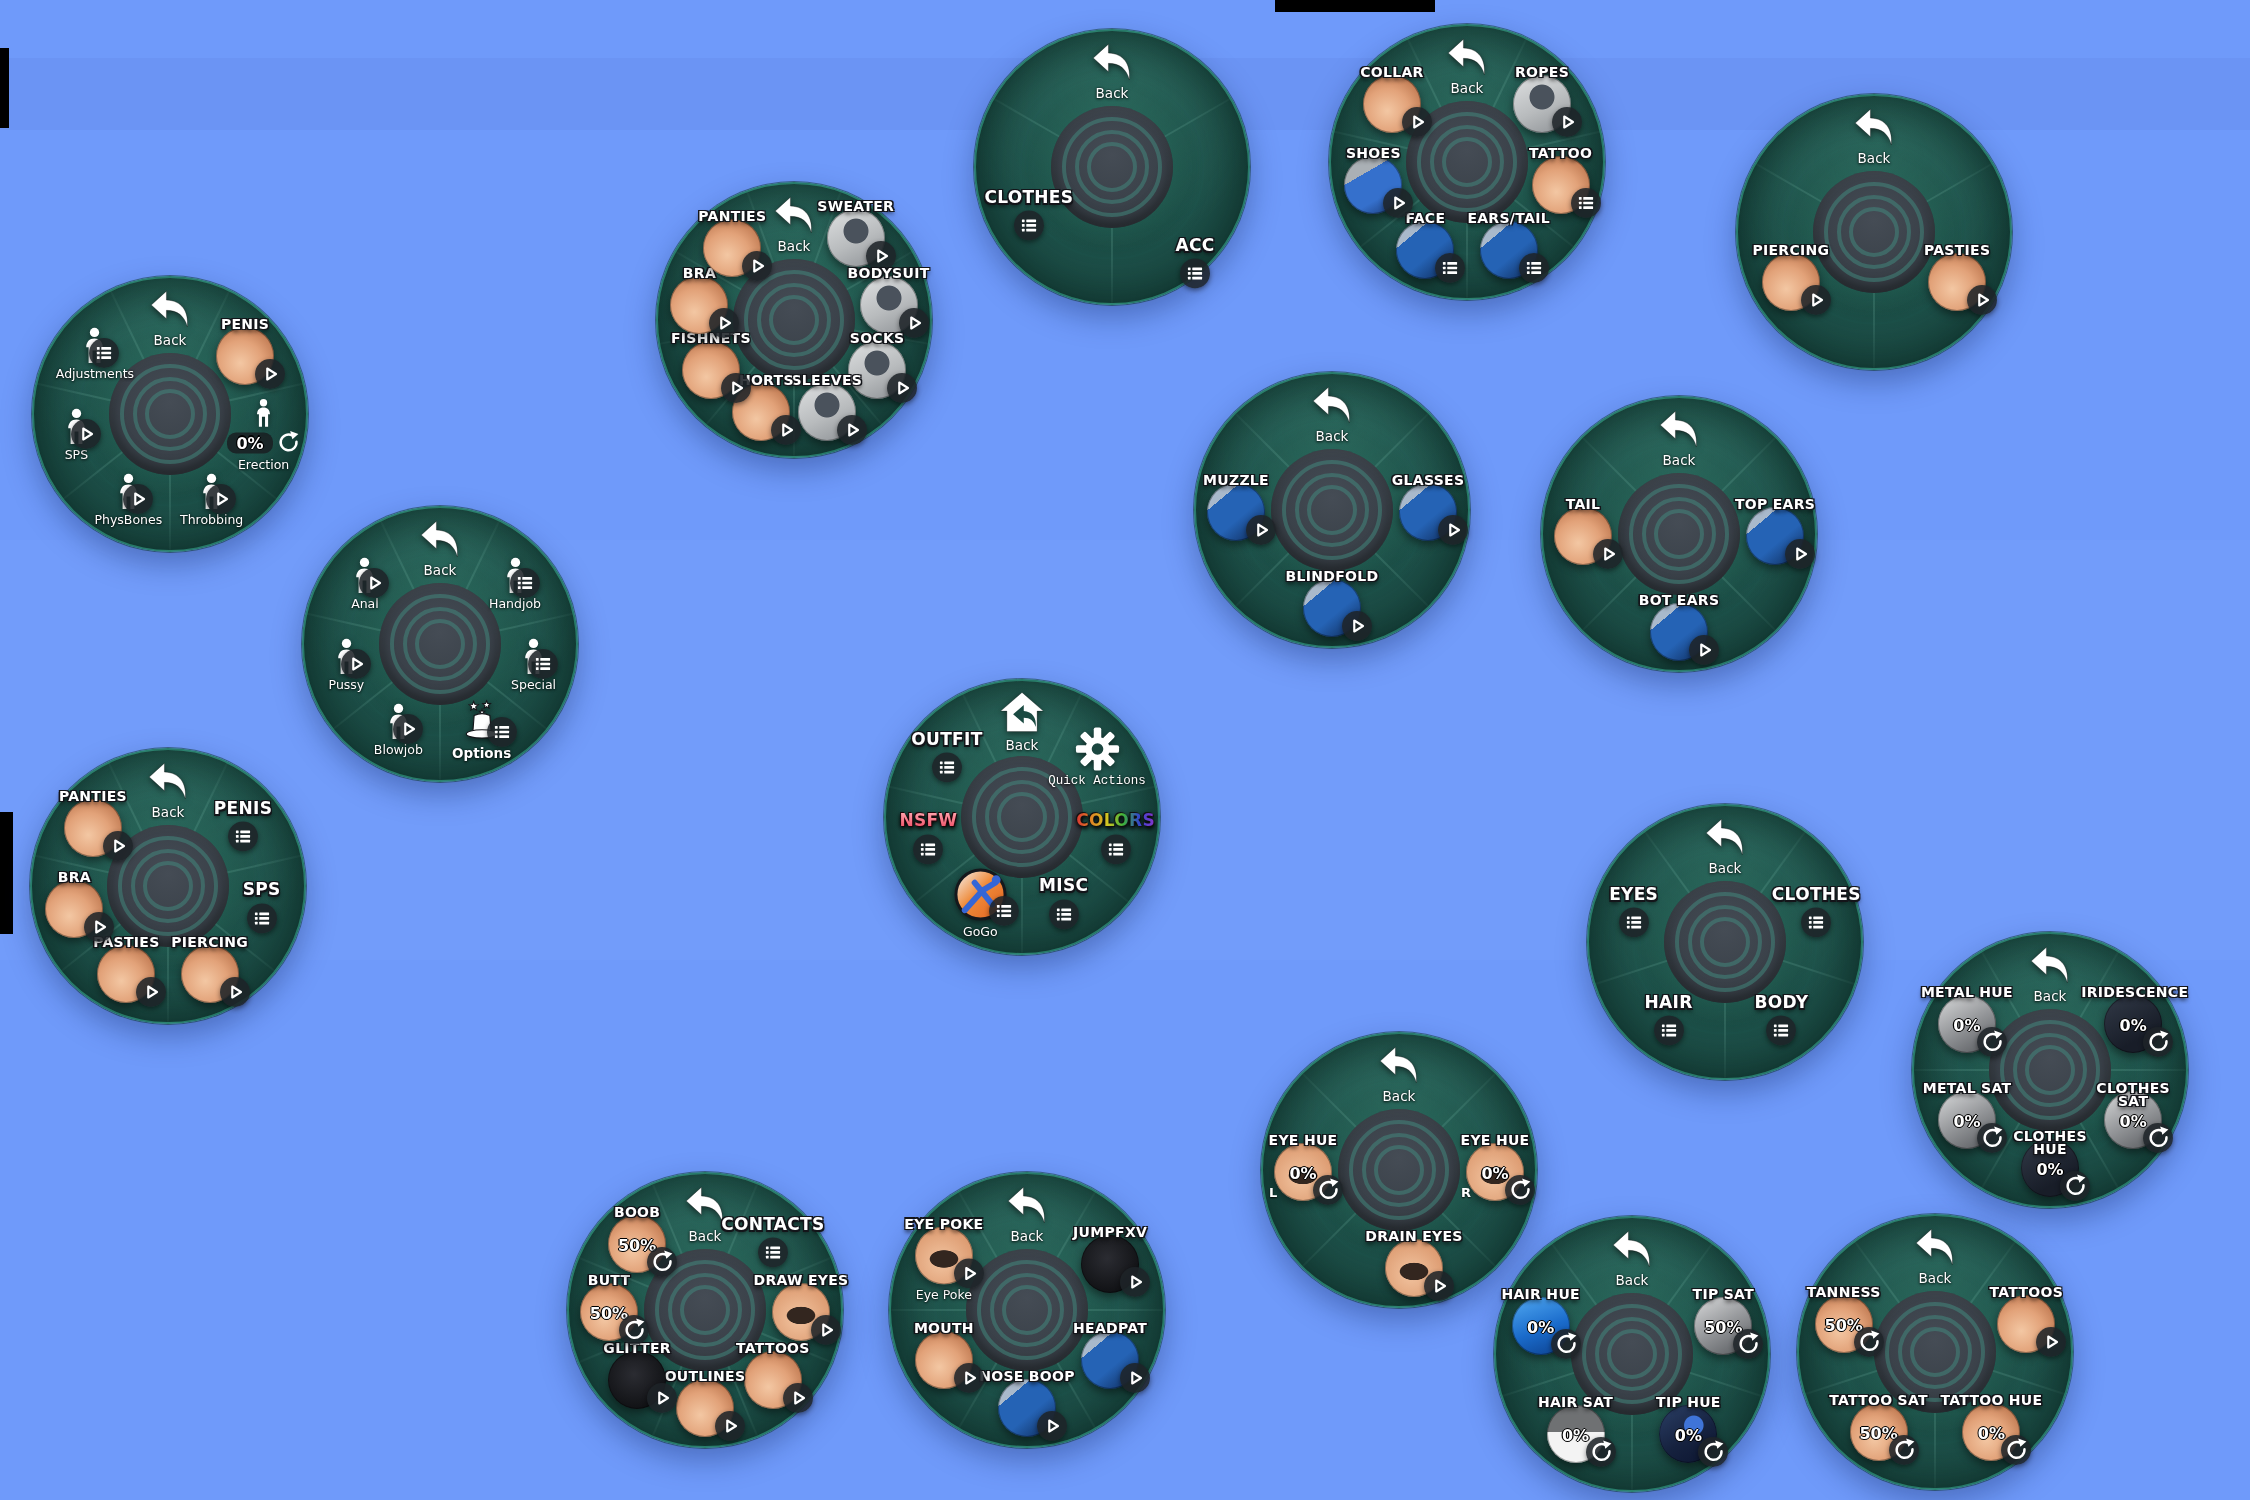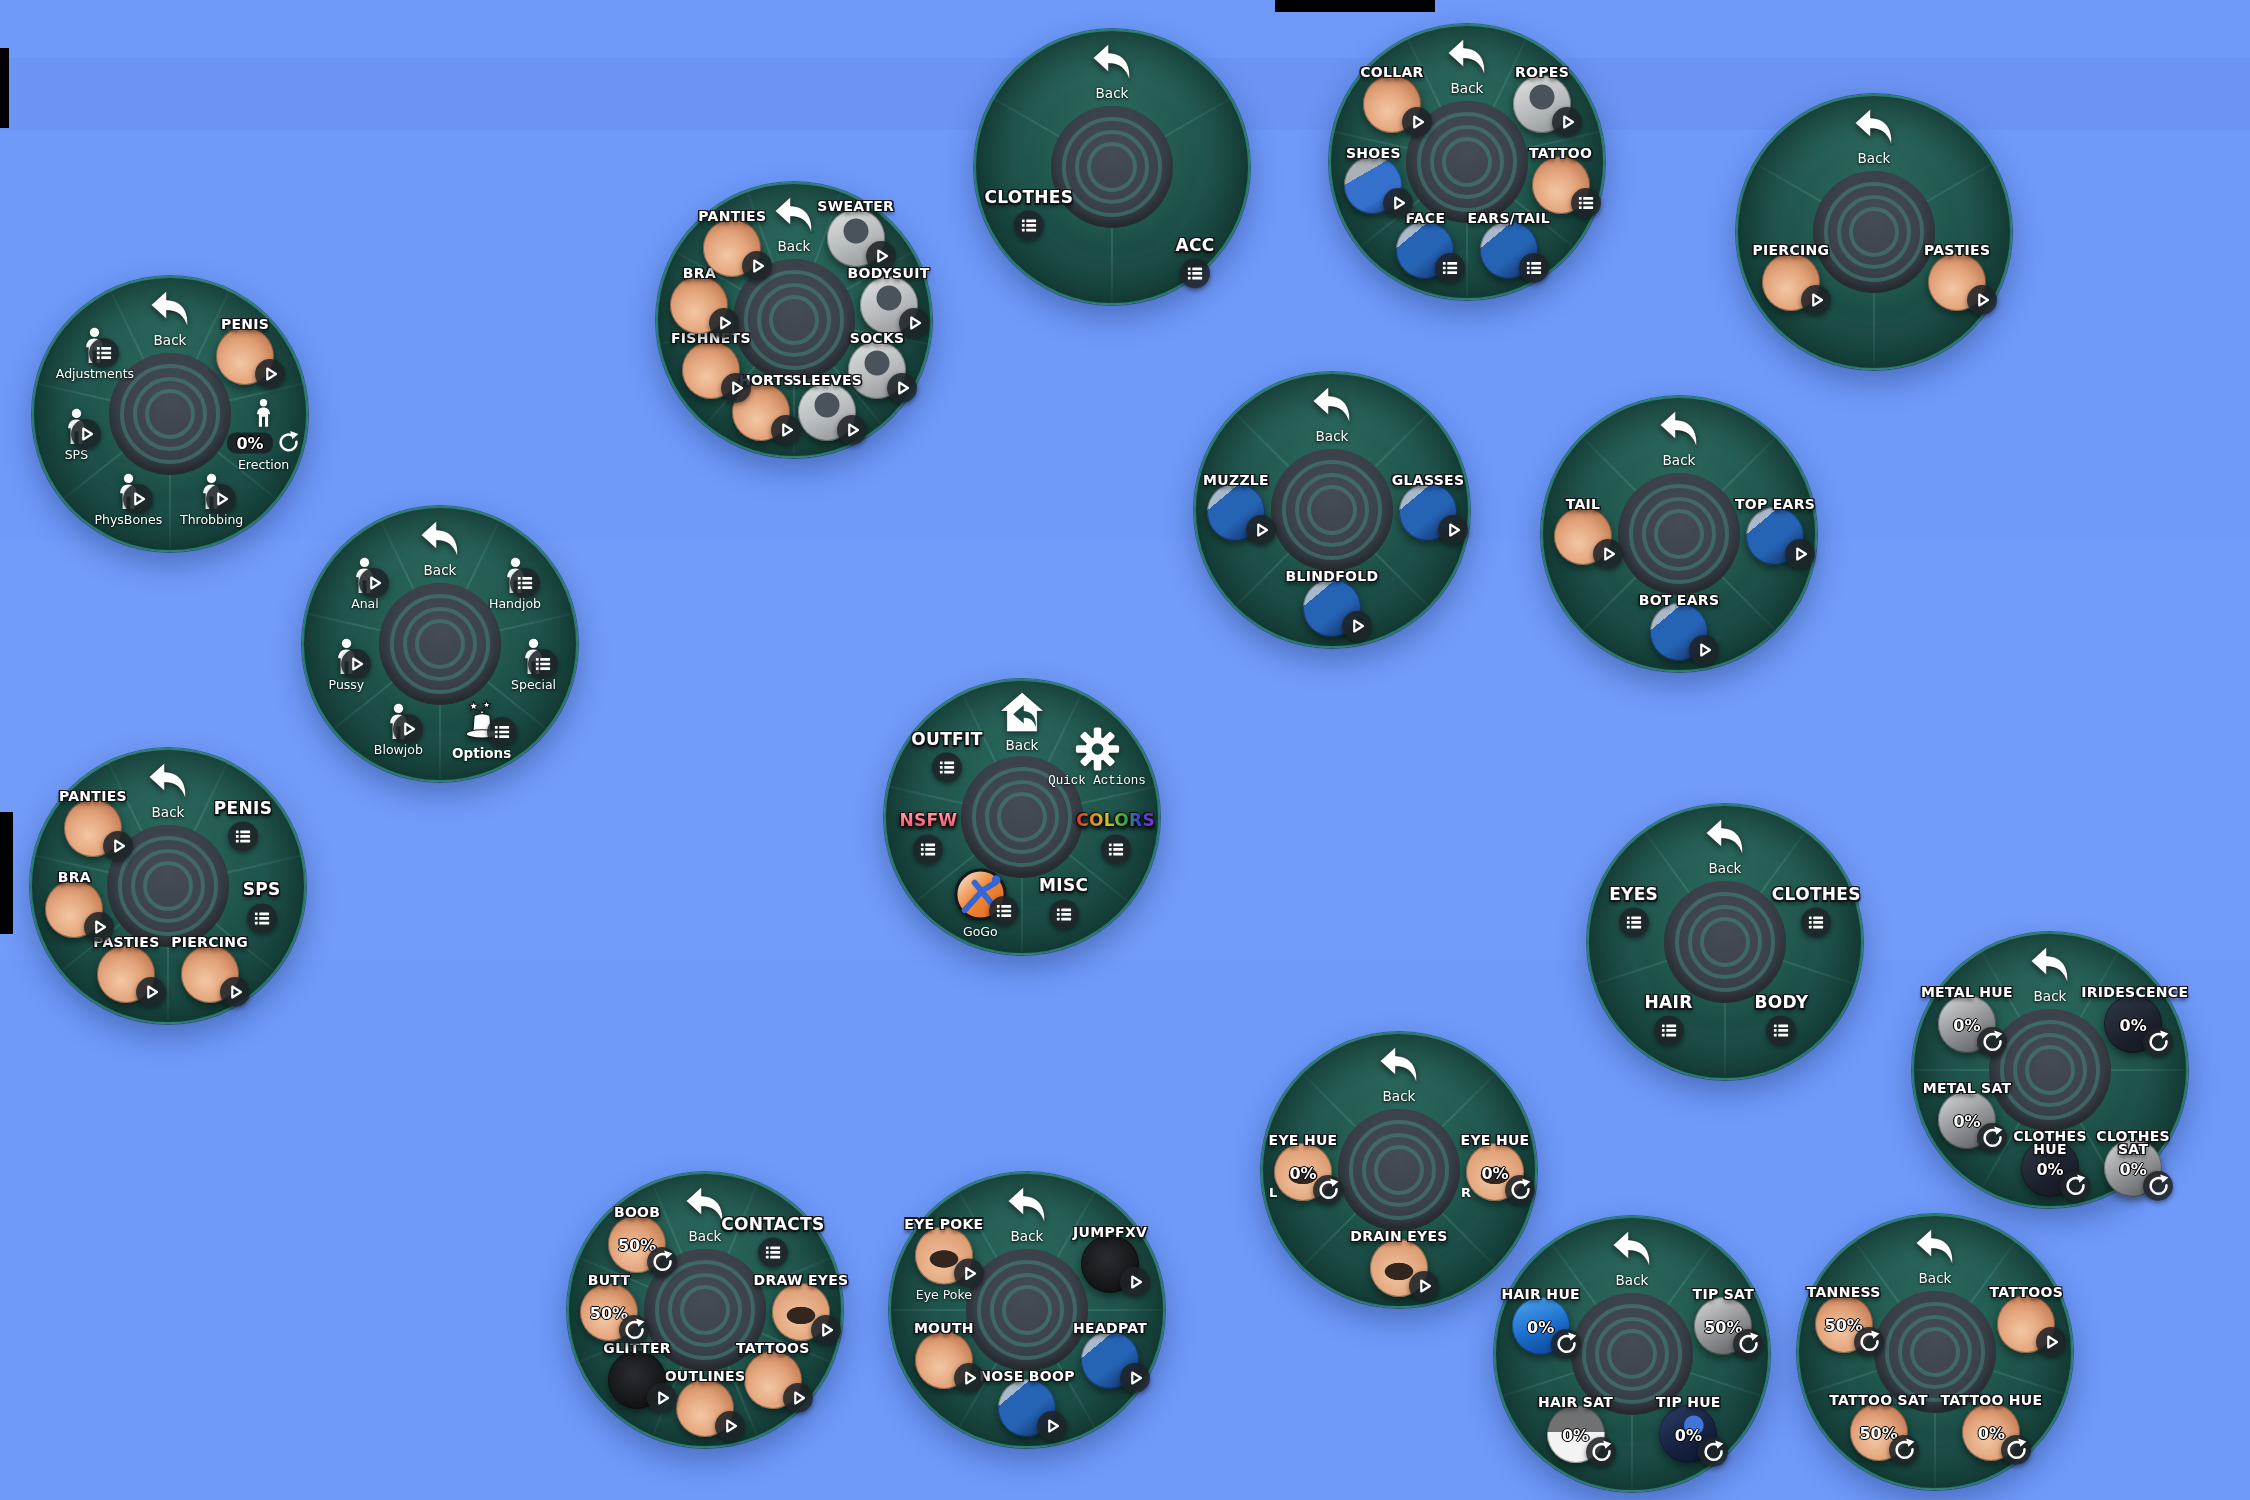--- a/index.html
+++ b/index.html
@@ -1096,21 +1096,21 @@
             <div class="overlabel styled">IRIDESCENCE</div>
             <div class="value onthumb">0%</div>
             <div class="badge corner">
               <svg viewBox="0 0 44 44">
                 <path d="M30 9 A14.5 14.5 0 1 0 37.5 20.5" fill="none" stroke="#fff" stroke-width="4.5" stroke-linecap="round"></path>
                 <polygon points="26,1 41,6.5 30,16" fill="#fff"></polygon>
               </svg>
             </div>
           </div>
         </div>
-        <div class="item" style="left: 219.138px; top: 184px; margin-top: 48px;">
+        <div class="item" style="left: 219.138px; top: 184px;">
           <div class="thumbwrap">
             <div class="thumb t-metal"></div>
             <div class="overlabel styled">CLOTHES SAT</div>
             <div class="value onthumb">0%</div>
             <div class="badge corner">
               <svg viewBox="0 0 44 44">
                 <path d="M30 9 A14.5 14.5 0 1 0 37.5 20.5" fill="none" stroke="#fff" stroke-width="4.5" stroke-linecap="round"></path>
                 <polygon points="26,1 41,6.5 30,16" fill="#fff"></polygon>
               </svg>
             </div>
@@ -1360,21 +1360,21 @@
             <div class="value onthumb">0%</div>
             <div class="side">R</div>
             <div class="badge corner">
               <svg viewBox="0 0 44 44">
                 <path d="M30 9 A14.5 14.5 0 1 0 37.5 20.5" fill="none" stroke="#fff" stroke-width="4.5" stroke-linecap="round"></path>
                 <polygon points="26,1 41,6.5 30,16" fill="#fff"></polygon>
               </svg>
             </div>
           </div>
         </div>
-        <div class="item" style="left: 136px; top: 232px;">
+        <div class="item" style="left: 151px; top: 232px;">
           <div class="thumbwrap">
             <div class="thumb t-eye"></div>
             <div class="overlabel styled">DRAIN EYES</div>
             <div class="badge corner">
               <svg viewBox="0 0 44 44">
                 <polygon points="17,12 33,22 17,32" fill="none" stroke="#fff" stroke-width="4" stroke-linejoin="round"></polygon>
               </svg>
             </div>
           </div>
         </div>

